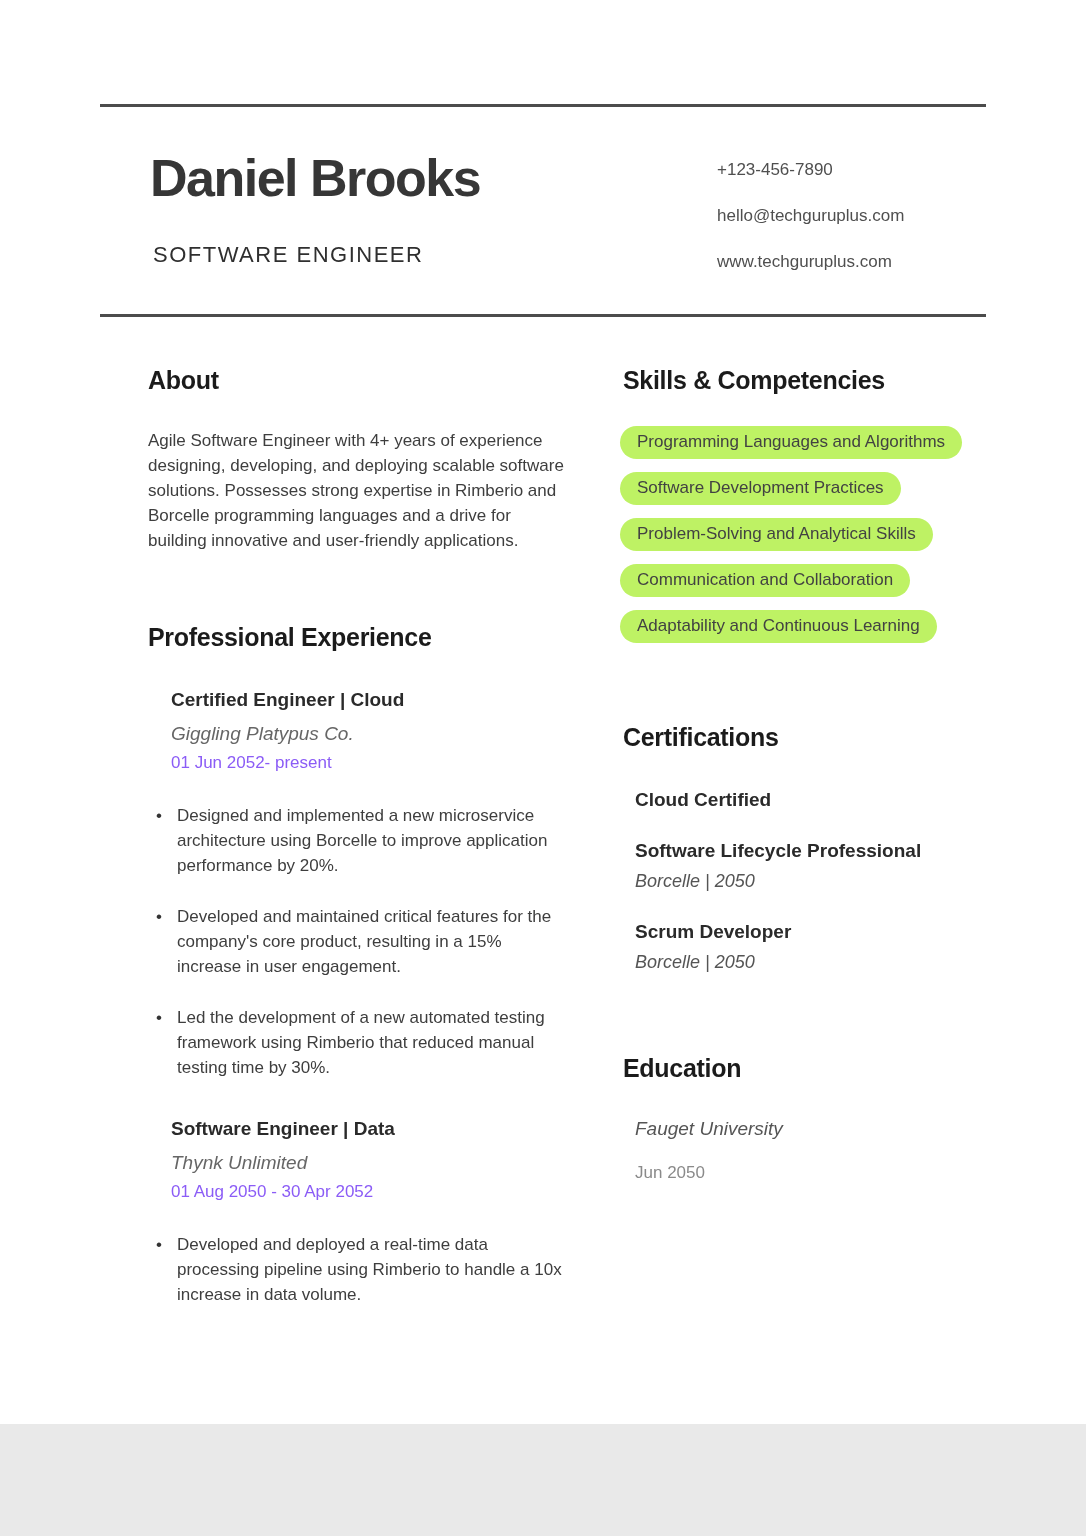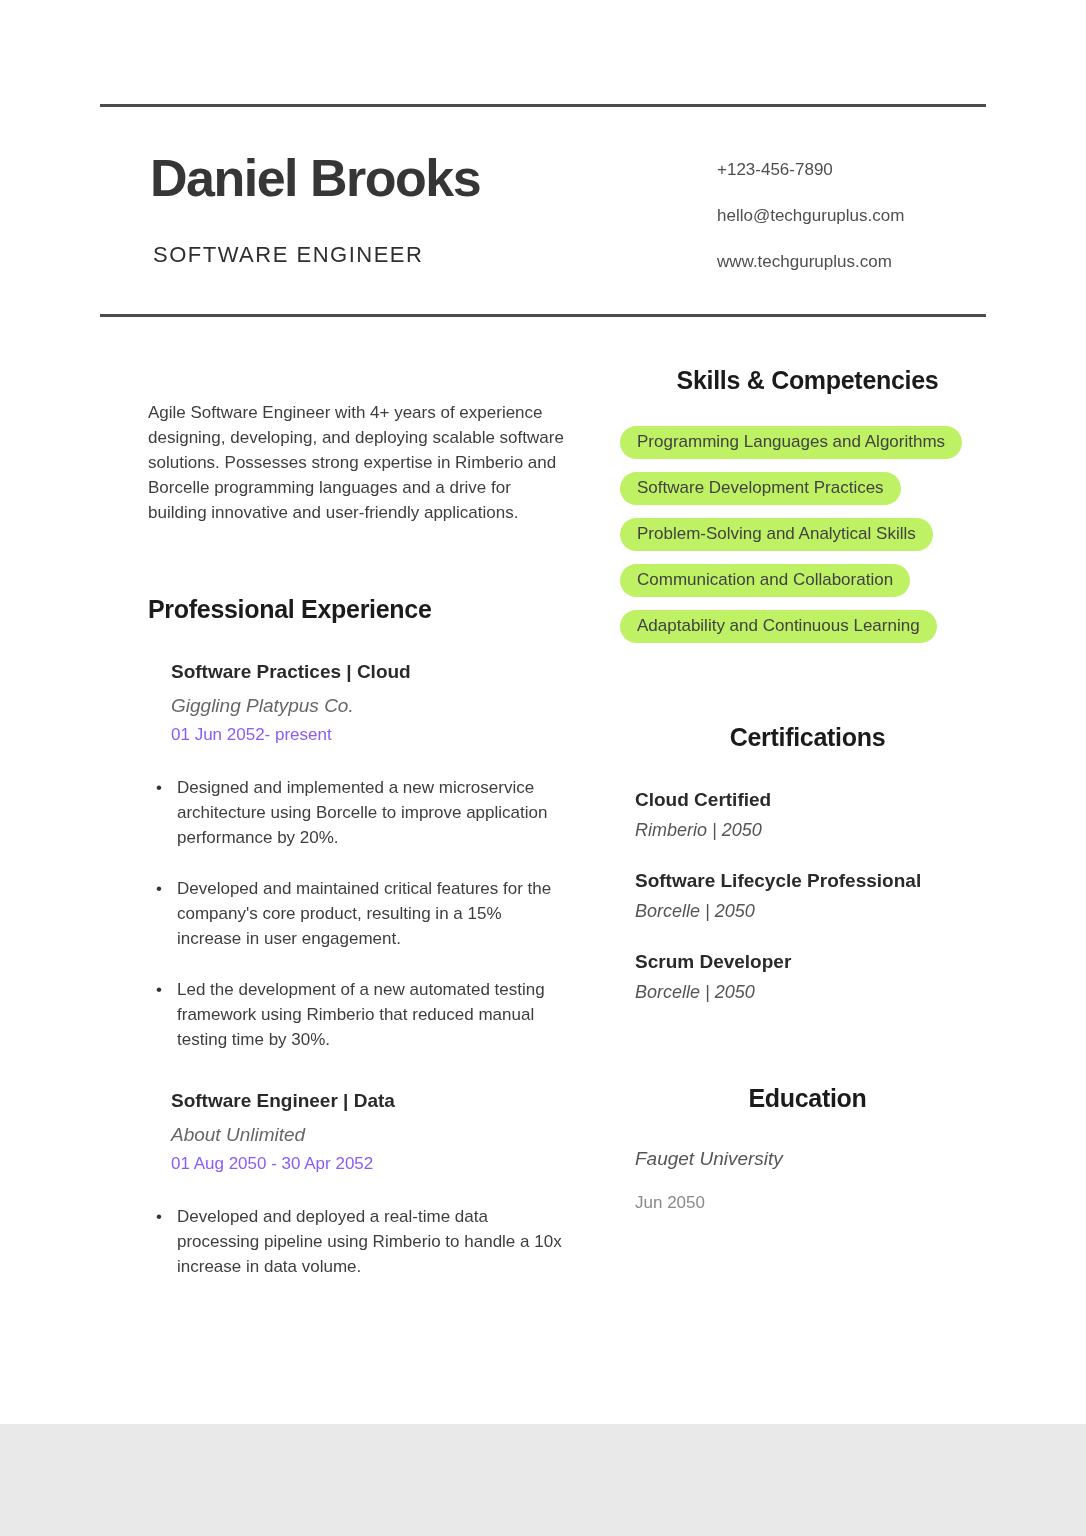--- a/index.html
+++ b/index.html
@@ -61,21 +61,21 @@
     width: 372px;
   }
 
   h2.section {
     font-size: 25px;
     font-weight: 700;
     color: #1b1b1b;
     letter-spacing: -0.3px;
     line-height: 28px;
   }
-  .col-right h2.section { margin-left: 3px; text-align: center; }
+  .col-right h2.section { margin-left: 3px; }
 
   
   .about-text {
     margin-top: 34px;
     font-size: 17px;
     line-height: 25px;
     color: #3e3e3e;
   }
 
   
@@ -182,41 +182,42 @@
   <div class="contact">
     <div class="contact-line">+123-456-7890</div>
     <div class="contact-line">hello@techguruplus.com</div>
     <div class="contact-line">www.techguruplus.com</div>
   </div>
 
   <div class="rule rule-mid"></div>
 
   <div class="col-left">
 
+    <h2 class="section">About</h2>
     <p class="about-text">Agile Software Engineer with 4+ years of experience designing, developing, and deploying scalable software solutions. Possesses strong expertise in Rimberio and Borcelle programming languages and a drive for building innovative and user-friendly applications.</p>
 
     <h2 class="section exp-heading">Professional Experience</h2>
 
     <div class="job">
       <div class="job-head">
-        <div class="job-title">Software Practices | Cloud</div>
+        <div class="job-title">Certified Engineer | Cloud</div>
         <div class="job-company">Giggling Platypus Co.</div>
         <div class="job-dates">01 Jun 2052- present</div>
       </div>
       <ul class="bullets">
         <li>Designed and implemented a new microservice architecture using Borcelle  to improve application performance by 20%.</li>
         <li>Developed and maintained critical features for the company's core product, resulting in a 15% increase in user engagement.</li>
         <li>Led the development of a new automated testing framework using Rimberio that reduced manual testing time by 30%.</li>
       </ul>
     </div>
 
     <div class="job">
       <div class="job-head">
         <div class="job-title">Software Engineer | Data</div>
-        <div class="job-company">About Unlimited</div>
+        <div class="job-company">Thynk Unlimited</div>
         <div class="job-dates">01 Aug 2050 - 30 Apr 2052</div>
       </div>
       <ul class="bullets">
         <li>Developed and deployed a real-time data processing pipeline using Rimberio to handle a 10x increase in data volume.</li>
       </ul>
     </div>
 
   </div>
 
   <div class="col-right">
@@ -227,21 +228,20 @@
       <div class="pill">Software Development Practices</div>
       <div class="pill">Problem-Solving and Analytical Skills</div>
       <div class="pill">Communication and Collaboration</div>
       <div class="pill">Adaptability and Continuous Learning</div>
     </div>
 
     <h2 class="section cert-heading">Certifications</h2>
     <div class="certs">
       <div class="cert">
         <div class="cert-name">Cloud Certified</div>
-        <div class="cert-detail">Rimberio | 2050</div>
       </div>
       <div class="cert">
         <div class="cert-name">Software Lifecycle Professional</div>
         <div class="cert-detail">Borcelle | 2050</div>
       </div>
       <div class="cert">
         <div class="cert-name">Scrum Developer</div>
         <div class="cert-detail">Borcelle | 2050</div>
       </div>
     </div>

